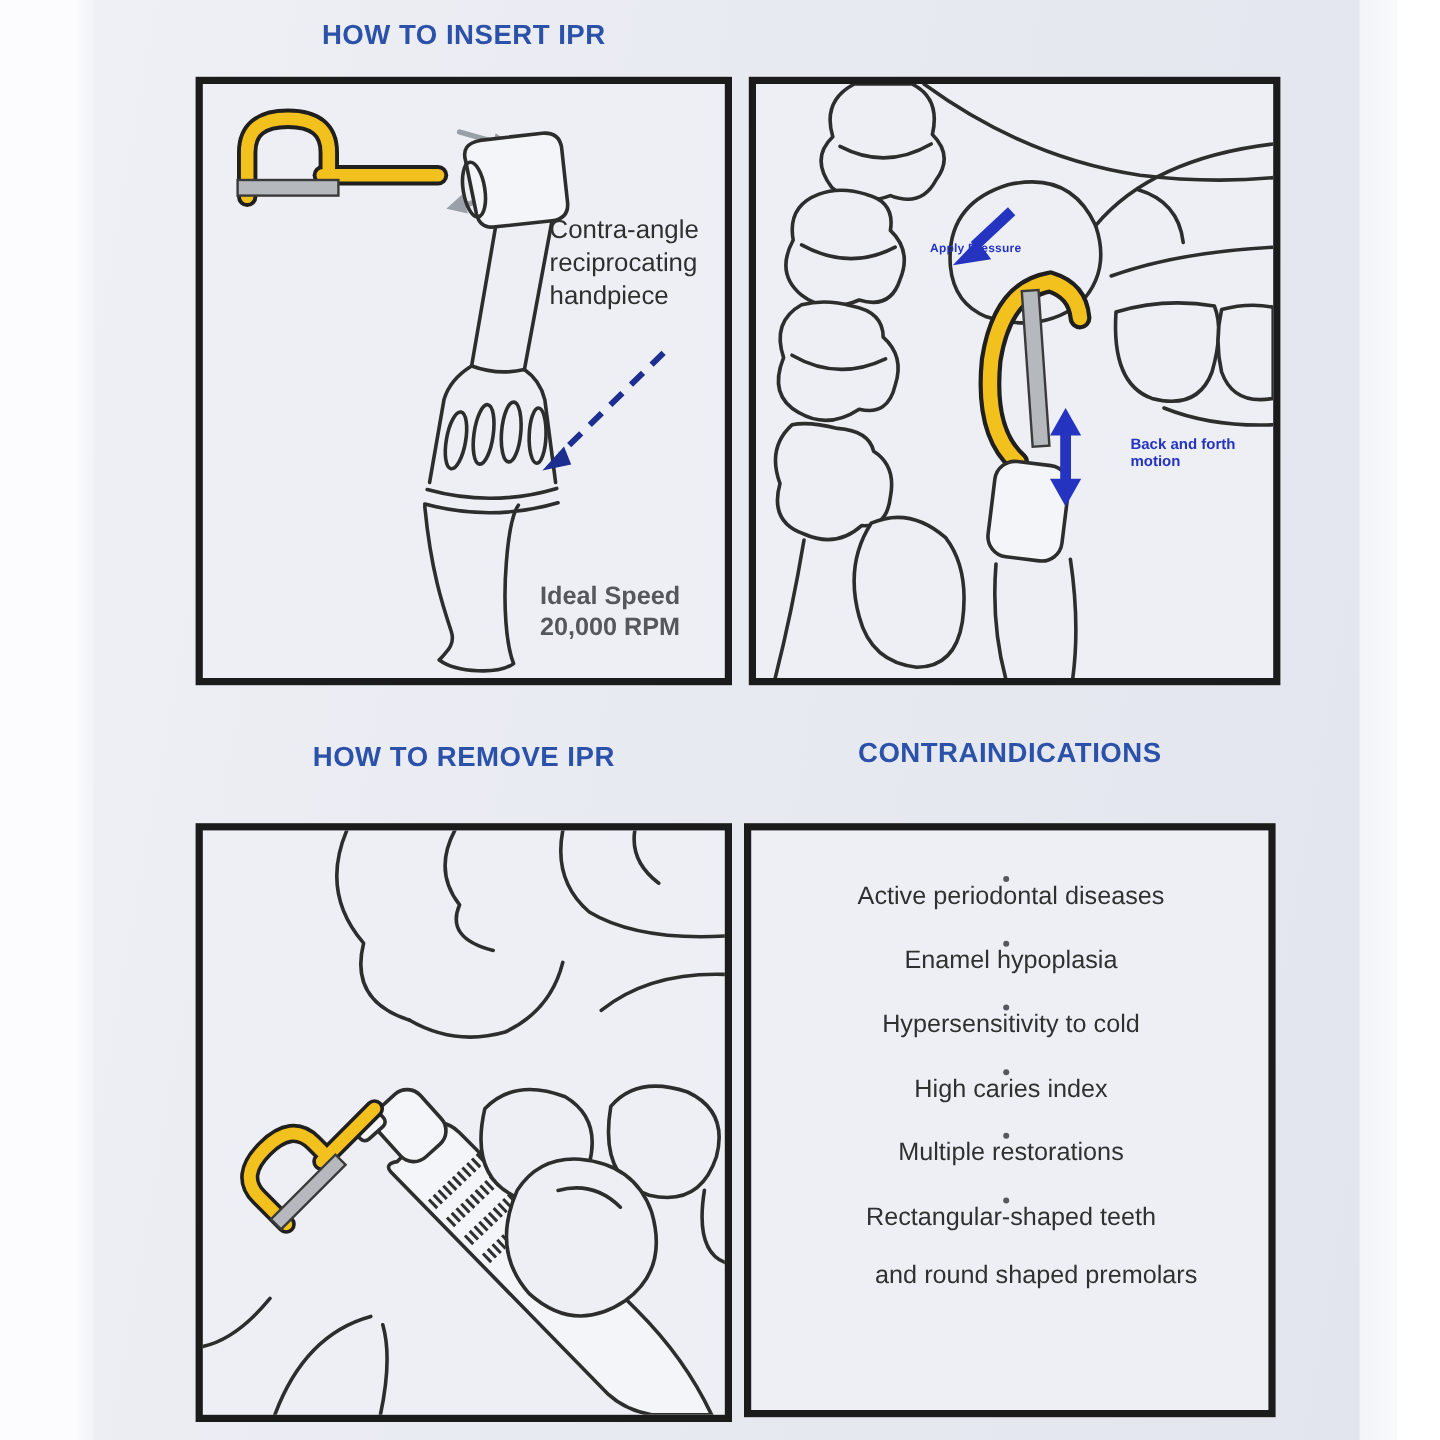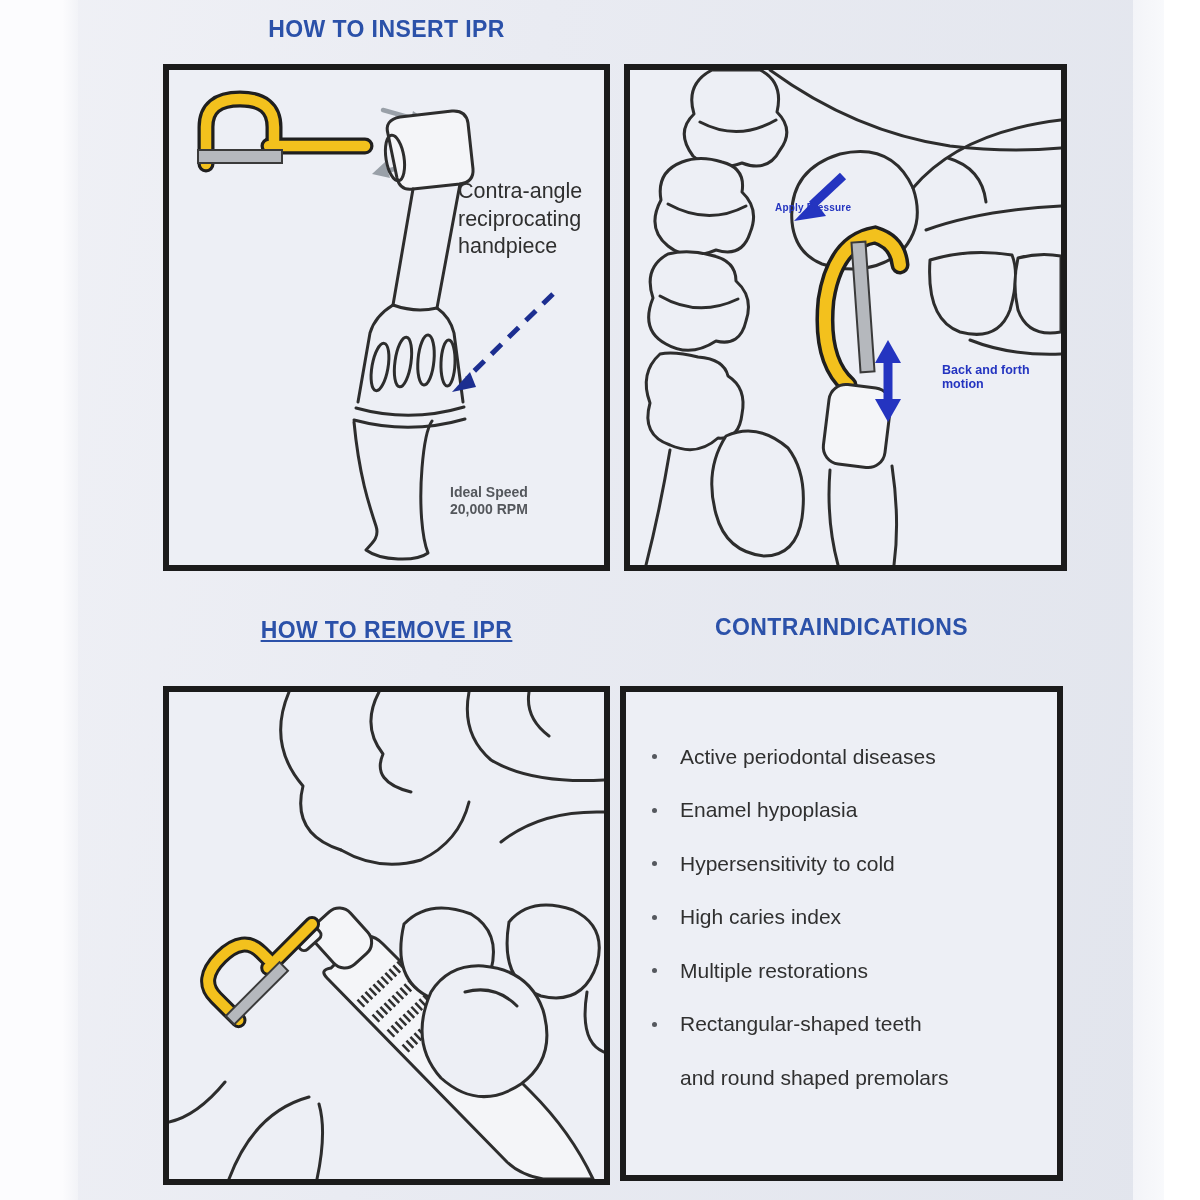--- a/index.html
+++ b/index.html
@@ -20,27 +20,27 @@
     border:6px solid var(--border); background:var(--panel_bg);
   }
   .panel svg{position:absolute; inset:0; display:block;}
   .preline{white-space:pre-line;}
   .callout-text{
     position:absolute; left:289px; top:108px; width:160px;
     font-size:21.5px; color:#2f2f2f; line-height:1.28;
   }
   .speed-text{
     position:absolute; left:281px; top:414px; width:160px;
-    font-size:14px; font-weight:700; color:var(--speed_gray); line-height:1.22;
+    font-size:21px; font-weight:700; color:var(--speed_gray); line-height:1.22;
   }
   .bluelabel{position:absolute; font-weight:700; color:var(--label_blue);}
   .lbl-pressure{left:145px; top:92px; font-size:10px; letter-spacing:.2px;margin-top:40px;}
   .lbl-backforth{left:276px; top:293px; font-size:12.5px;margin-left:36px;}
   .ci-list{position:absolute; left:12px; top:38px; right:10px;}
-  .ci-row{display:flex; align-items:center; height:53.5px;}
+  .ci-row{display:flex; align-items:center; height:53.5px;flex-direction:column;}
   .ci-bullet{
     width:5px; height:5px; border-radius:50%; background:#55585e;
     margin-left:14px; margin-right:23px; flex:0 0 auto;
   }
   .ci-text{font-size:21px; color:#303030;}
   .ci-cont{padding-left:42px;}
   
   .ink{stroke:var(--ink); fill:none; stroke-width:3; stroke-linecap:round; stroke-linejoin:round;}
   .blob{stroke:var(--ink); fill:var(--panel_bg); stroke-width:3; stroke-linejoin:round;}
   .white-part{stroke:var(--ink); fill:#f4f5f8; stroke-width:3;}
@@ -56,21 +56,21 @@
   .knurl{stroke:#2f2f2f; stroke-width:10; stroke-dasharray:2.5 3; fill:none;}
 </style>
 </head>
 <body>
 
 <div id="page">
   <div class="edge edge-left"></div>
   <div class="edge edge-right"></div>
 
   <div class="sec-title" style="left:163px;top:16px;width:447px;">HOW TO INSERT IPR</div>
-  <div class="sec-title" style="left:163px;top:617px;width:447px;text-decoration:underline;">HOW TO REMOVE IPR</div>
+  <div class="sec-title" style="left:163px;top:617px;width:447px;">HOW TO REMOVE IPR</div>
   <div class="sec-title" style="left:620px;top:614px;width:443px;">CONTRAINDICATIONS</div>
 
   <div class="panel" style="left:163px;top:64px;width:447px;height:507px;">
     <svg viewBox="0 0 435 495" width="435" height="495">
 
       <g>
         <path class="tool-outline" style="stroke-width:17" d="M 37 94 L 37 57 Q 37 29 71 29 Q 105 29 105 57 L 105 70"></path>
         <path class="tool-outline" style="stroke-width:17" d="M 100 76 L 196 76"></path>
         <path class="tool-yellow" style="stroke-width:10.5" d="M 37 94 L 37 57 Q 37 29 71 29 Q 105 29 105 57 L 105 70"></path>
         <path class="tool-yellow" style="stroke-width:10.5" d="M 100 76 L 196 76"></path>

